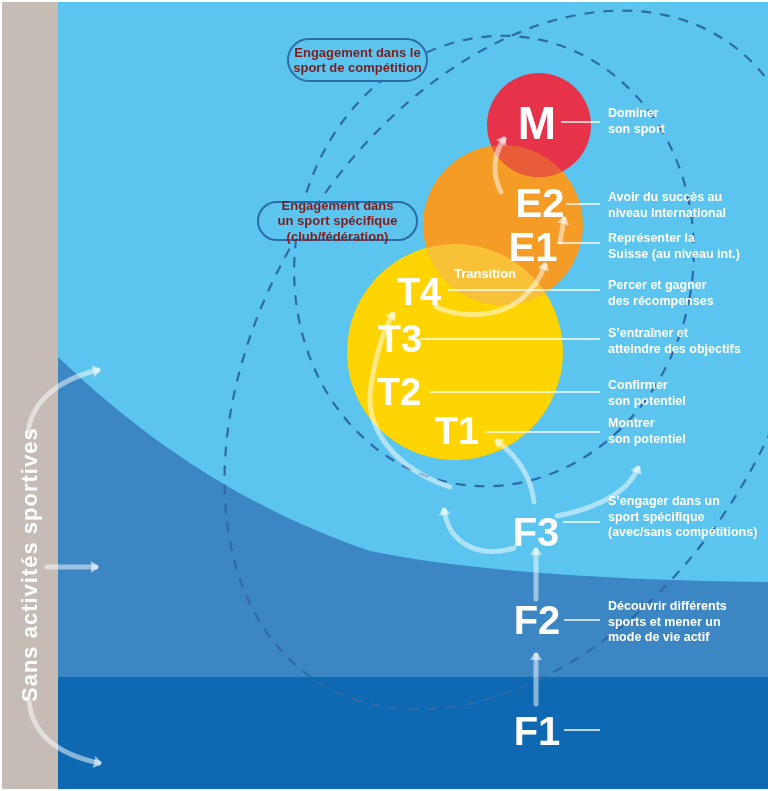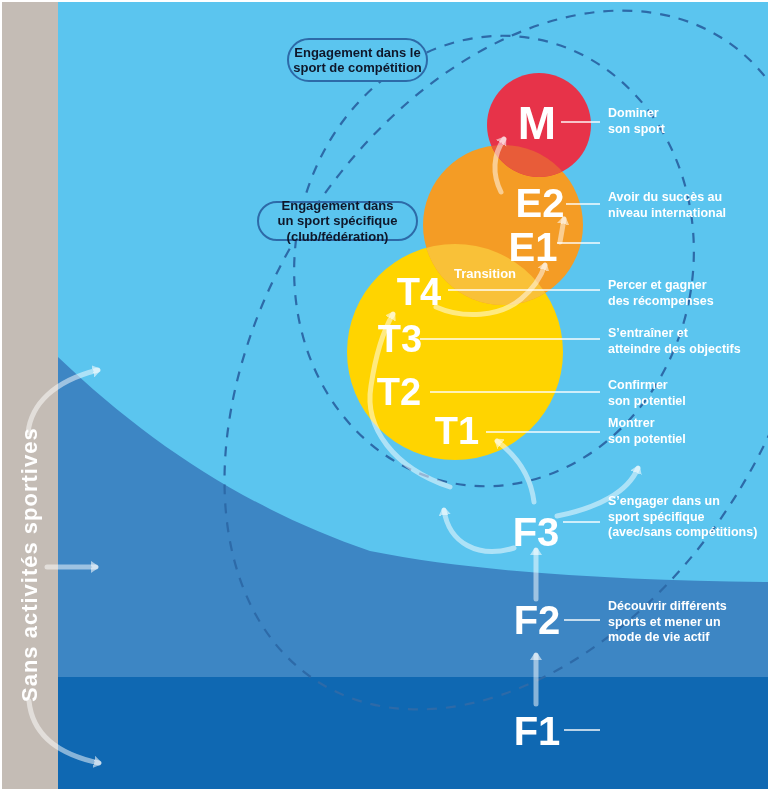--- a/index.html
+++ b/index.html
@@ -12,21 +12,21 @@
   
   .sidebar-label{
     left:2px;top:340px;width:56px;height:450px;
     display:flex;align-items:center;justify-content:center;
     writing-mode:vertical-rl;transform:rotate(180deg);
     color:#ffffff;font-weight:bold;font-size:22px;letter-spacing:1px;white-space:nowrap;
   }
   
   .pill{
     box-sizing:border-box;border:2px solid #2d6aa8;background:#5bc5ef;
-    color:#0f172a;font-weight:bold;font-size:13px;line-height:15.5px;
+    color:#7f1d1d;font-weight:bold;font-size:13px;line-height:15.5px;
     display:flex;align-items:center;justify-content:center;text-align:center;
     white-space:pre-line;
   }
   .pill-competition{left:287px;top:38px;width:141px;height:44px;border-radius:22px;}
   .pill-specific{left:257px;top:201px;width:161px;height:40px;border-radius:27px;}
   
   .stage-letter{
     color:#ffffff;font-weight:bold;transform:translate(-50%,-50%);
     white-space:nowrap;line-height:1;
   }
@@ -145,20 +145,22 @@
   <div class="abs stage-letter st-T2">T2</div>
   <div class="abs stage-letter st-T1">T1</div>
   <div class="abs stage-letter st-F3">F3</div>
   <div class="abs stage-letter st-F2">F2</div>
   <div class="abs stage-letter st-F1">F1</div>
 
   <div class="abs stage-desc lb-M">Dominer
 son sport</div>
   <div class="abs stage-desc lb-E2">Avoir du succès au
 niveau international</div>
+  <div class="abs stage-desc lb-E1">Représenter la
+Suisse (au niveau int.)</div>
   <div class="abs stage-desc lb-T4">Percer et gagner
 des récompenses</div>
   <div class="abs stage-desc lb-T3">S’entraîner et
 atteindre des objectifs</div>
   <div class="abs stage-desc lb-T2">Confirmer
 son potentiel</div>
   <div class="abs stage-desc lb-T1">Montrer
 son potentiel</div>
   <div class="abs stage-desc lb-F3">S’engager dans un
 sport spécifique

